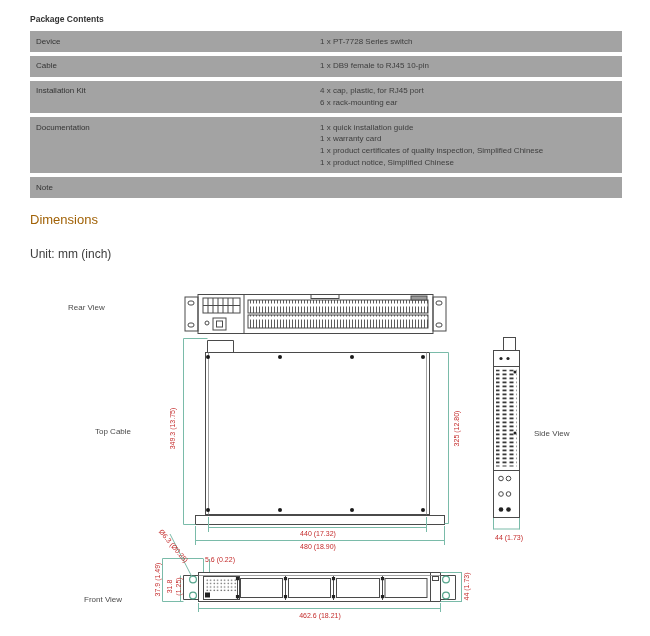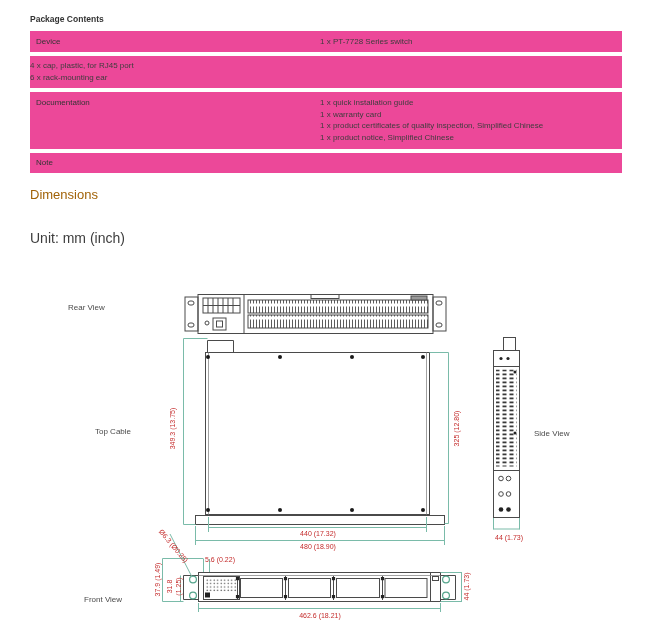--- a/index.html
+++ b/index.html
@@ -3,26 +3,26 @@
 <meta charset="utf-8">
 <style>
   html,body { margin:0; padding:0; }
   body {
     width:650px; height:636px; background:#ffffff; position:relative; overflow:hidden;
     font-family:"Liberation Sans", sans-serif; color:#3d3d3d;
   }
   .page { padding:14px 28px 0 30px; }
 
   .pkg-heading { font-size:8.5px; font-weight:bold; color:#333; margin:0 0 7px 0; }
-  .pkg-row { display:flex; background:#ec4899; margin-bottom:4px; font-size:8px; line-height:11.8px; }
+  .pkg-row { display:flex; background:#a3a3a3; margin-bottom:4px; font-size:8px; line-height:11.8px; }
   .pkg-label { width:284px; flex:none; padding:4.5px 0 4.5px 6px; color:#333; }
   .pkg-value { flex:1; padding:4.5px 10px 4.5px 0; }
 
   .dim-heading { font-size:13px; font-weight:normal; color:#a16207; margin:14px 0 0 0; }
-  .unit-note { font-size:14px; margin-top:28px; color:#3d3d3d; }
+  .unit-note { font-size:12px; margin-top:20px; color:#3d3d3d; }
 
   .diagram { position:absolute; left:0; top:290px; width:536px; height:346px; }
   .diagram svg { position:absolute; }
   .view-label { position:absolute; font-size:8px; color:#4a4a4a; white-space:nowrap; display:block; }
   .dim { position:absolute; font-size:7px; color:#C42B2B; white-space:nowrap; display:block; }
   .dim.c { text-align:center; }
   .vdim { transform:rotate(-90deg); width:60px; text-align:center; }
   .diag-dim { transform:rotate(50deg); transform-origin:0 0; }
 </style>
 </head>
@@ -33,20 +33,27 @@
   <div class="pkg-heading">Package Contents</div>
 
   <div>
     <div class="pkg-row">
       <div class="pkg-label">Device</div>
       <div class="pkg-value">
         <div>1 x PT-7728 Series switch</div>
       </div>
     </div>
     <div class="pkg-row">
+      <div class="pkg-label">Cable</div>
+      <div class="pkg-value">
+        <div>1 x DB9 female to RJ45 10-pin</div>
+      </div>
+    </div>
+    <div class="pkg-row">
+      <div class="pkg-label">Installation Kit</div>
       <div class="pkg-value">
         <div>4 x cap, plastic, for RJ45 port</div>
         <div>6 x rack-mounting ear</div>
       </div>
     </div>
     <div class="pkg-row">
       <div class="pkg-label">Documentation</div>
       <div class="pkg-value">
         <div>1 x quick installation guide</div>
         <div>1 x warranty card</div>

